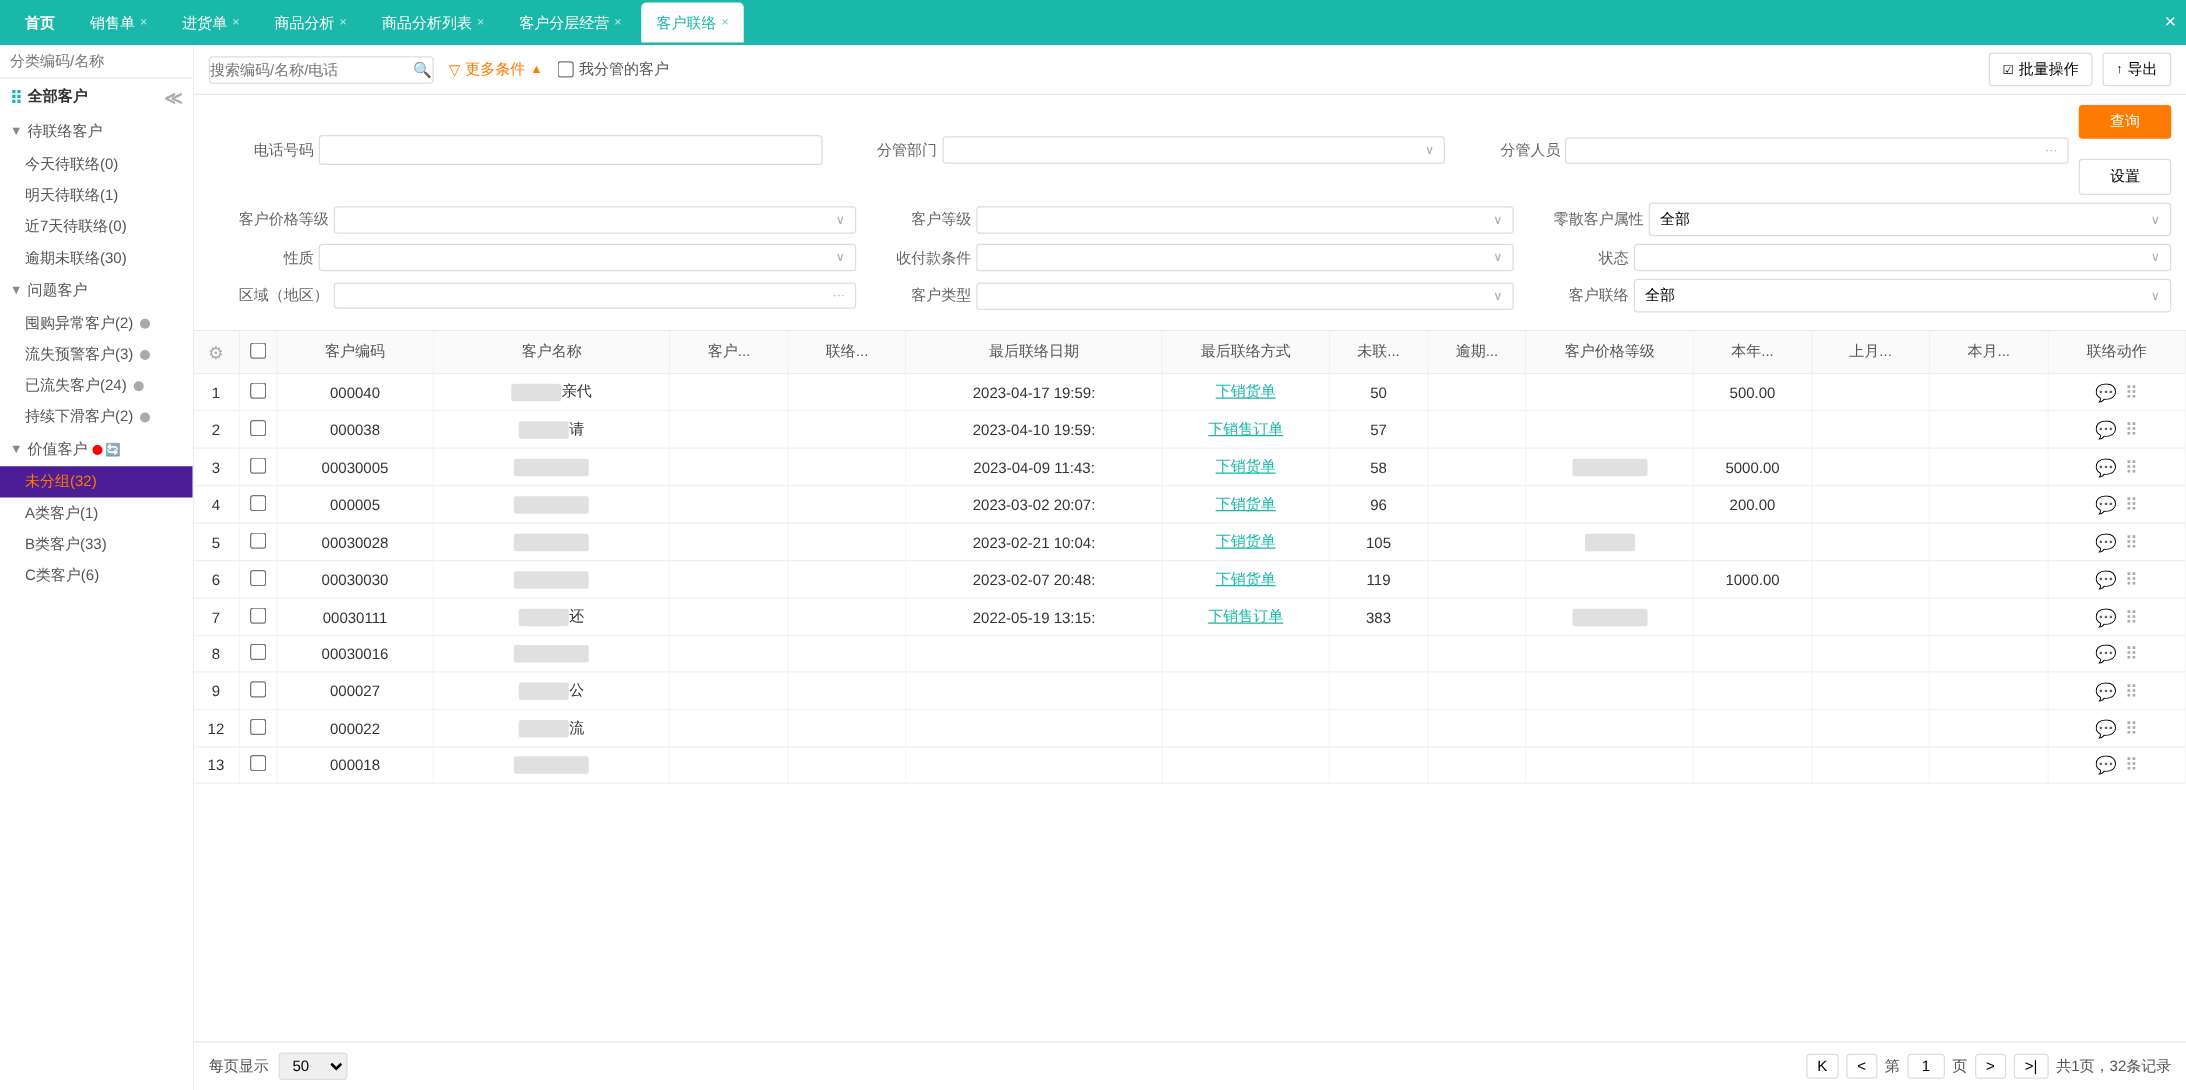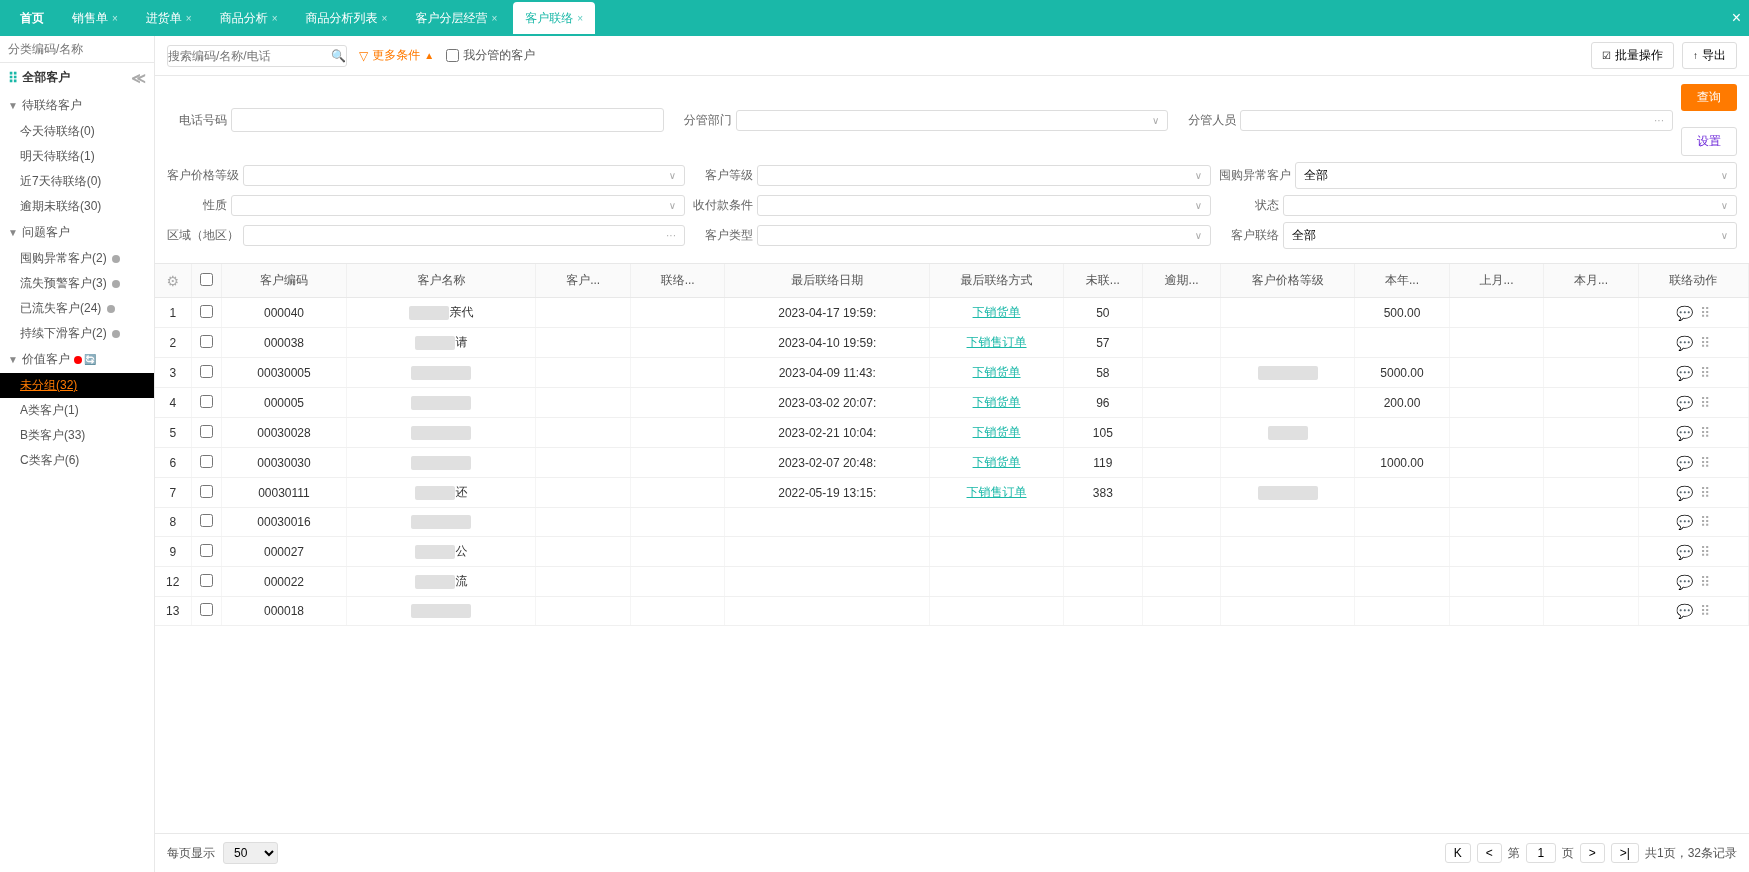--- a/index.html
+++ b/index.html
@@ -80,21 +80,21 @@
       font-size: 12px;
       cursor: pointer;
     }
     .sidebar-group-title .arrow { margin-right: 4px; font-size: 10px; color: #888; }
     .sidebar-item {
       padding: 4px 8px 4px 20px;
       color: #555;
       cursor: pointer;
       font-size: 12px;
     }
-    .sidebar-item.active { background: #000000; color: #ff7a00; text-decoration: underline; }
+    .sidebar-item.active { background: #4c1d95; color: #ff7a00; }
 
     
     .content-area {
       flex: 1;
       display: flex;
       flex-direction: column;
       overflow: hidden;
     }
 
     
@@ -158,20 +158,21 @@
       display: flex;
       align-items: center;
       margin-bottom: 6px;
       gap: 8px;
     }
     .filter-field {
       display: flex;
       align-items: center;
       flex: 1;
       gap: 4px;
+      margin-left: 24px;
     }
     .filter-field label { color: #666; white-space: nowrap; min-width: 60px; text-align: right; }
     .filter-input {
       flex: 1;
       border: 1px solid #ddd;
       border-radius: 3px;
       padding: 4px 8px;
       font-size: 12px;
       outline: none;
       background: white;
@@ -200,23 +201,23 @@
       background: #ff7a00;
       color: white;
       border: none;
       padding: 5px 16px;
       border-radius: 3px;
       cursor: pointer;
       font-size: 12px;
     }
     .btn-reset {
       background: white;
-      color: #6d28d9;
+      color: #000000;
       border: 1px solid #ddd;
-      padding: 5px 12px;
+      padding: 5px 24px;
       border-radius: 3px;
       cursor: pointer;
       font-size: 12px;
     }
 
     
     .table-container {
       flex: 1;
       overflow: auto;
       background: white;
@@ -496,21 +497,21 @@
           </div>
         </div>
         <div class="filter-field">
           <label>客户等级</label>
           <div class="filter-select">
             <span></span>
               <span class="arrow">∨</span>
           </div>
         </div>
         <div class="filter-field">
-          <label>囤购异常客户</label>
+          <label>零散客户属性</label>
           <div class="filter-select">
             <span>全部</span>
             <span class="arrow">∨</span>
           </div>
         </div>
       </div>
       <div class="filter-row">
         <div class="filter-field">
           <label>性质</label>
           <div class="filter-select">

